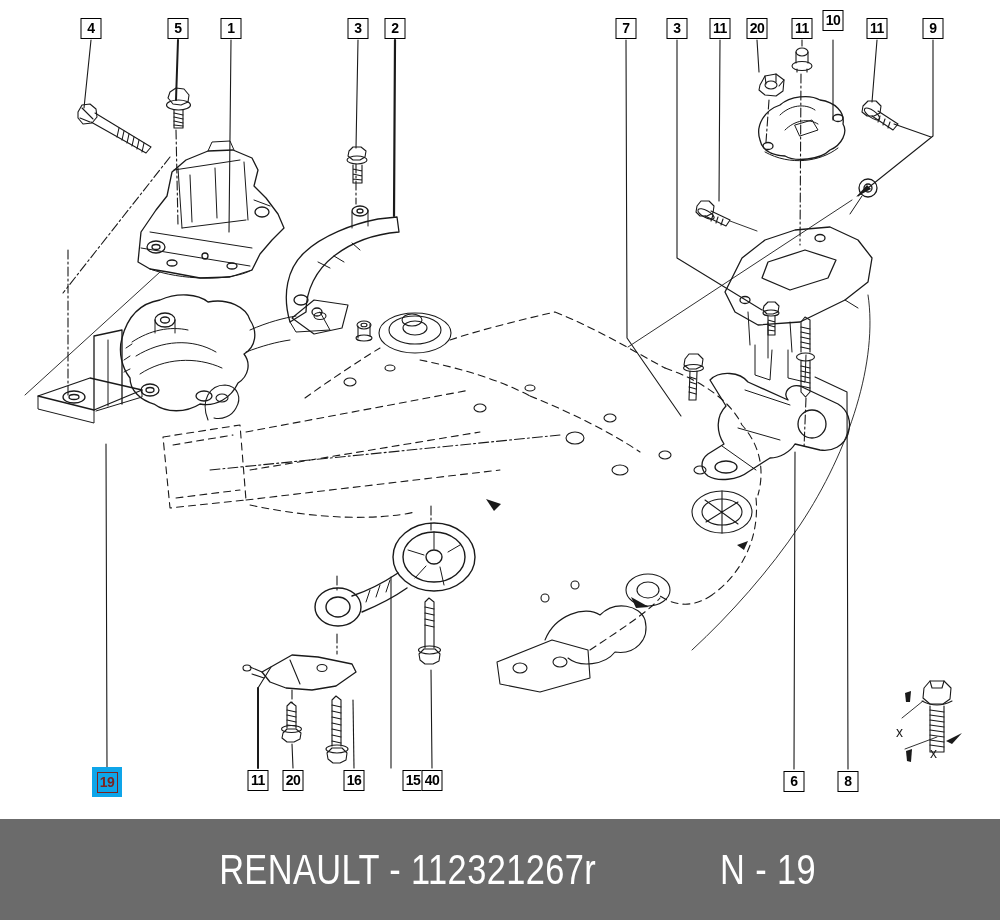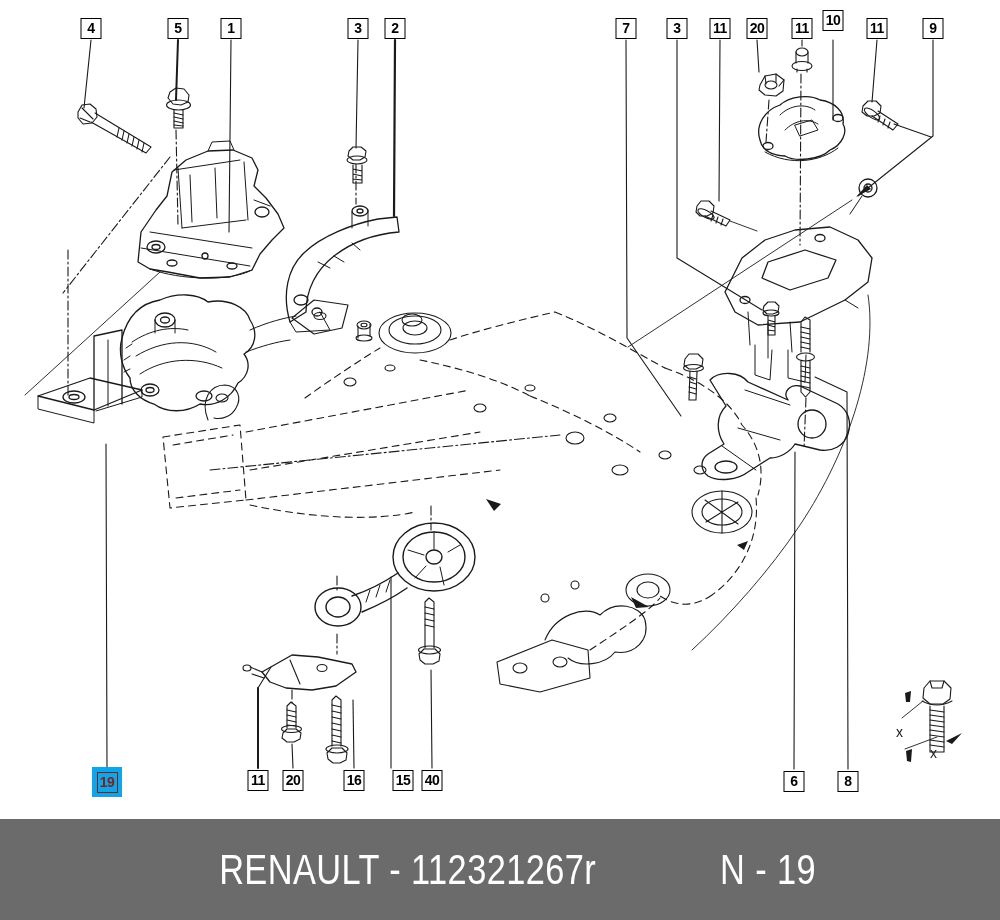--- a/index.html
+++ b/index.html
@@ -320,21 +320,21 @@
 <div class="callout" style="left:833px;top:10px">10</div>
 <div class="callout" style="left:877px;top:18px">11</div>
 <div class="callout" style="left:933px;top:18px">9</div>
 
 <div class="hl-wrap" style="left:107px;top:767px">
   <div class="callout">19</div>
 </div>
 <div class="callout" style="left:258px;top:770px">11</div>
 <div class="callout" style="left:293px;top:770px">20</div>
 <div class="callout" style="left:354px;top:770px">16</div>
-<div class="callout" style="left:403px;top:770px">15</div>
+<div class="callout" style="left:413px;top:770px">15</div>
 <div class="callout" style="left:432px;top:770px">40</div>
 <div class="callout" style="left:794px;top:771px">6</div>
 <div class="callout" style="left:848px;top:771px">8</div>
 
 <div class="footer">
   <span>RENAULT - 112321267r</span>
   <span>N - 19</span>
 </div>
 
 </div>

